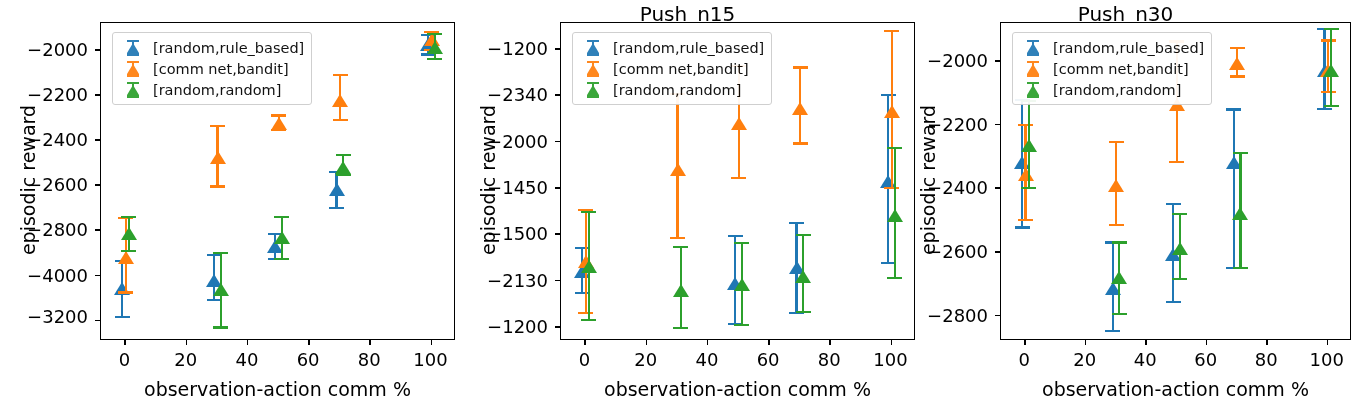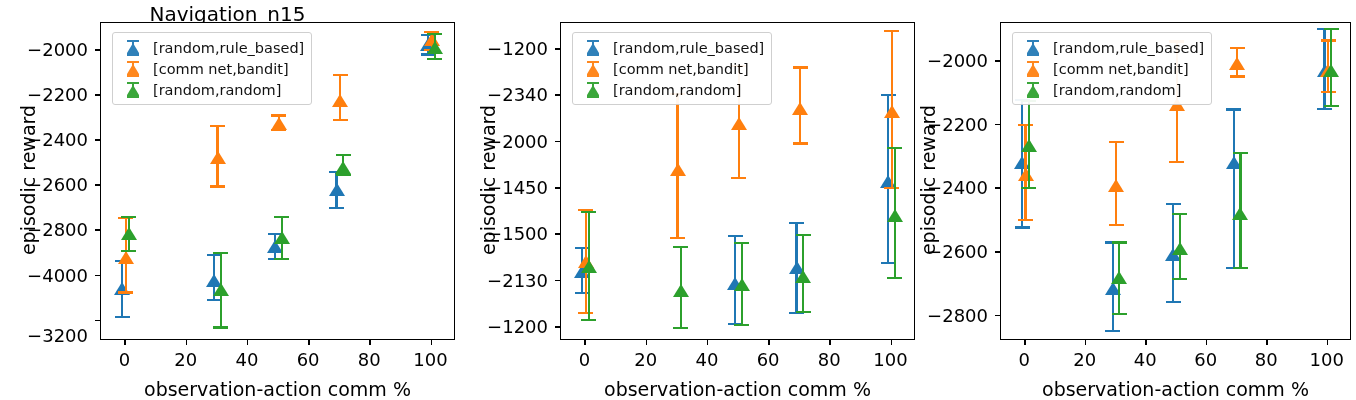--- a/index.html
+++ b/index.html
@@ -139,21 +139,20 @@
   .lg-v { position:absolute; left:50%; margin-left:-1.1px; width:2.2px; top:2px; bottom:2px; }
   .lg-c { position:absolute; left:50%; margin-left:-6px; width:12px; height:2.2px; }
   .lg-t { position:absolute; left:50%; margin-left:-6px; width:0; height:0;
           border-left:6px solid transparent; border-right:6px solid transparent; top:5px; }
 </style>
 </head>
 <body>
 
 <div id="figure">
     <div class="panel" style="left: 0px; width: 460px;">
-      <div class="panel-title" style="left: 0px; width: 455px;">Navigation_n15</div>
       <div class="plot-frame" style="left: 100px; top: 22px; width: 355px; height: 318px;">
         <div class="errbar" style="left: 9.28276px; width: 24px; top: 0px; height: 318px;">
           <div class="vline" style="top: 237.936px; height: 56.383px; background: rgb(31, 119, 180);"></div>
           <div class="cap" style="top: 236.836px; background: rgb(31, 119, 180);"></div>
           <div class="cap" style="top: 293.219px; background: rgb(31, 119, 180);"></div>
           <div class="tri" style="top: 258.5px; border-bottom: 13px solid rgb(31, 119, 180);"></div>
         </div>
         <div class="errbar" style="left: 101.093px; width: 24px; top: 0px; height: 318px;">
           <div class="vline" style="top: 232.298px; height: 45.1064px; background: rgb(31, 119, 180);"></div>
           <div class="cap" style="top: 231.198px; background: rgb(31, 119, 180);"></div>
@@ -245,21 +244,21 @@
       <div class="ytick-label" style="left: 4px; width: 84px; top: 94.1702px;">−2200</div>
       <div class="tickmark-y" style="left: 95px; top: 139.277px;"></div>
       <div class="ytick-label" style="left: 4px; width: 84px; top: 139.277px;">−2400</div>
       <div class="tickmark-y" style="left: 95px; top: 184.383px;"></div>
       <div class="ytick-label" style="left: 4px; width: 84px; top: 184.383px;">−2600</div>
       <div class="tickmark-y" style="left: 95px; top: 229.489px;"></div>
       <div class="ytick-label" style="left: 4px; width: 84px; top: 229.489px;">−2800</div>
       <div class="tickmark-y" style="left: 95px; top: 274.596px;"></div>
       <div class="ytick-label" style="left: 4px; width: 84px; top: 274.596px;">−4000</div>
       <div class="tickmark-y" style="left: 95px; top: 319.702px;"></div>
-      <div class="ytick-label" style="left: 4px; width: 84px; top: 335px;">−3200</div>
+      <div class="ytick-label" style="left: 4px; width: 84px; top: 316px;">−3200</div>
       <div class="tickmark-x" style="left: 124.483px; top: 340px;"></div>
       <div class="xtick-label" style="left: 124.483px; top: 349px;">0</div>
       <div class="tickmark-x" style="left: 185.69px; top: 340px;"></div>
       <div class="xtick-label" style="left: 185.69px; top: 349px;">20</div>
       <div class="tickmark-x" style="left: 246.897px; top: 340px;"></div>
       <div class="xtick-label" style="left: 246.897px; top: 349px;">40</div>
       <div class="tickmark-x" style="left: 308.103px; top: 340px;"></div>
       <div class="xtick-label" style="left: 308.103px; top: 349px;">60</div>
       <div class="tickmark-x" style="left: 369.31px; top: 340px;"></div>
       <div class="xtick-label" style="left: 369.31px; top: 349px;">80</div>
@@ -291,20 +290,21 @@
             <span class="lg-v" style="background: rgb(44, 160, 44);"></span>
             <span class="lg-c" style="background: rgb(44, 160, 44); top: 2px;"></span>
             <span class="lg-c" style="background: rgb(44, 160, 44); bottom: 2px;"></span>
             <span class="lg-t" style="border-bottom: 10px solid rgb(44, 160, 44);"></span>
           </span>
           <span class="legend-label">[random,random]</span>
         </div>
       </div>
     </div>
     <div class="panel" style="left: 460px; width: 460px;">
+      <div class="panel-title" style="left: 0px; width: 455px;">Push_n15</div>
       <div class="plot-frame" style="left: 100px; top: 22px; width: 355px; height: 318px;">
         <div class="errbar" style="left: 9.28276px; width: 24px; top: 0px; height: 318px;">
           <div class="vline" style="top: 225.289px; height: 44.5015px; background: rgb(31, 119, 180);"></div>
           <div class="cap" style="top: 224.189px; background: rgb(31, 119, 180);"></div>
           <div class="cap" style="top: 268.69px; background: rgb(31, 119, 180);"></div>
           <div class="tri" style="top: 241.966px; border-bottom: 13px solid rgb(31, 119, 180);"></div>
         </div>
         <div class="errbar" style="left: 162.3px; width: 24px; top: 0px; height: 318px;">
           <div class="vline" style="top: 213.236px; height: 88.0758px; background: rgb(31, 119, 180);"></div>
           <div class="cap" style="top: 212.136px; background: rgb(31, 119, 180);"></div>
@@ -436,20 +436,21 @@
             <span class="lg-v" style="background: rgb(44, 160, 44);"></span>
             <span class="lg-c" style="background: rgb(44, 160, 44); top: 2px;"></span>
             <span class="lg-c" style="background: rgb(44, 160, 44); bottom: 2px;"></span>
             <span class="lg-t" style="border-bottom: 10px solid rgb(44, 160, 44);"></span>
           </span>
           <span class="legend-label">[random,random]</span>
         </div>
       </div>
     </div>
     <div class="panel" style="left: 900px; width: 456px;">
+      <div class="panel-title" style="left: 0px; width: 451px;">Push_n30</div>
       <div class="plot-frame" style="left: 100px; top: 22px; width: 351px; height: 318px;">
         <div class="errbar" style="left: 9.0069px; width: 24px; top: 0px; height: 318px;">
           <div class="vline" style="top: 76.956px; height: 127.518px; background: rgb(31, 119, 180);"></div>
           <div class="cap" style="top: 75.856px; background: rgb(31, 119, 180);"></div>
           <div class="cap" style="top: 203.374px; background: rgb(31, 119, 180);"></div>
           <div class="tri" style="top: 133.42px; border-bottom: 13px solid rgb(31, 119, 180);"></div>
         </div>
         <div class="errbar" style="left: 99.7828px; width: 24px; top: 0px; height: 318px;">
           <div class="vline" style="top: 219.42px; height: 88.404px; background: rgb(31, 119, 180);"></div>
           <div class="cap" style="top: 218.32px; background: rgb(31, 119, 180);"></div>

